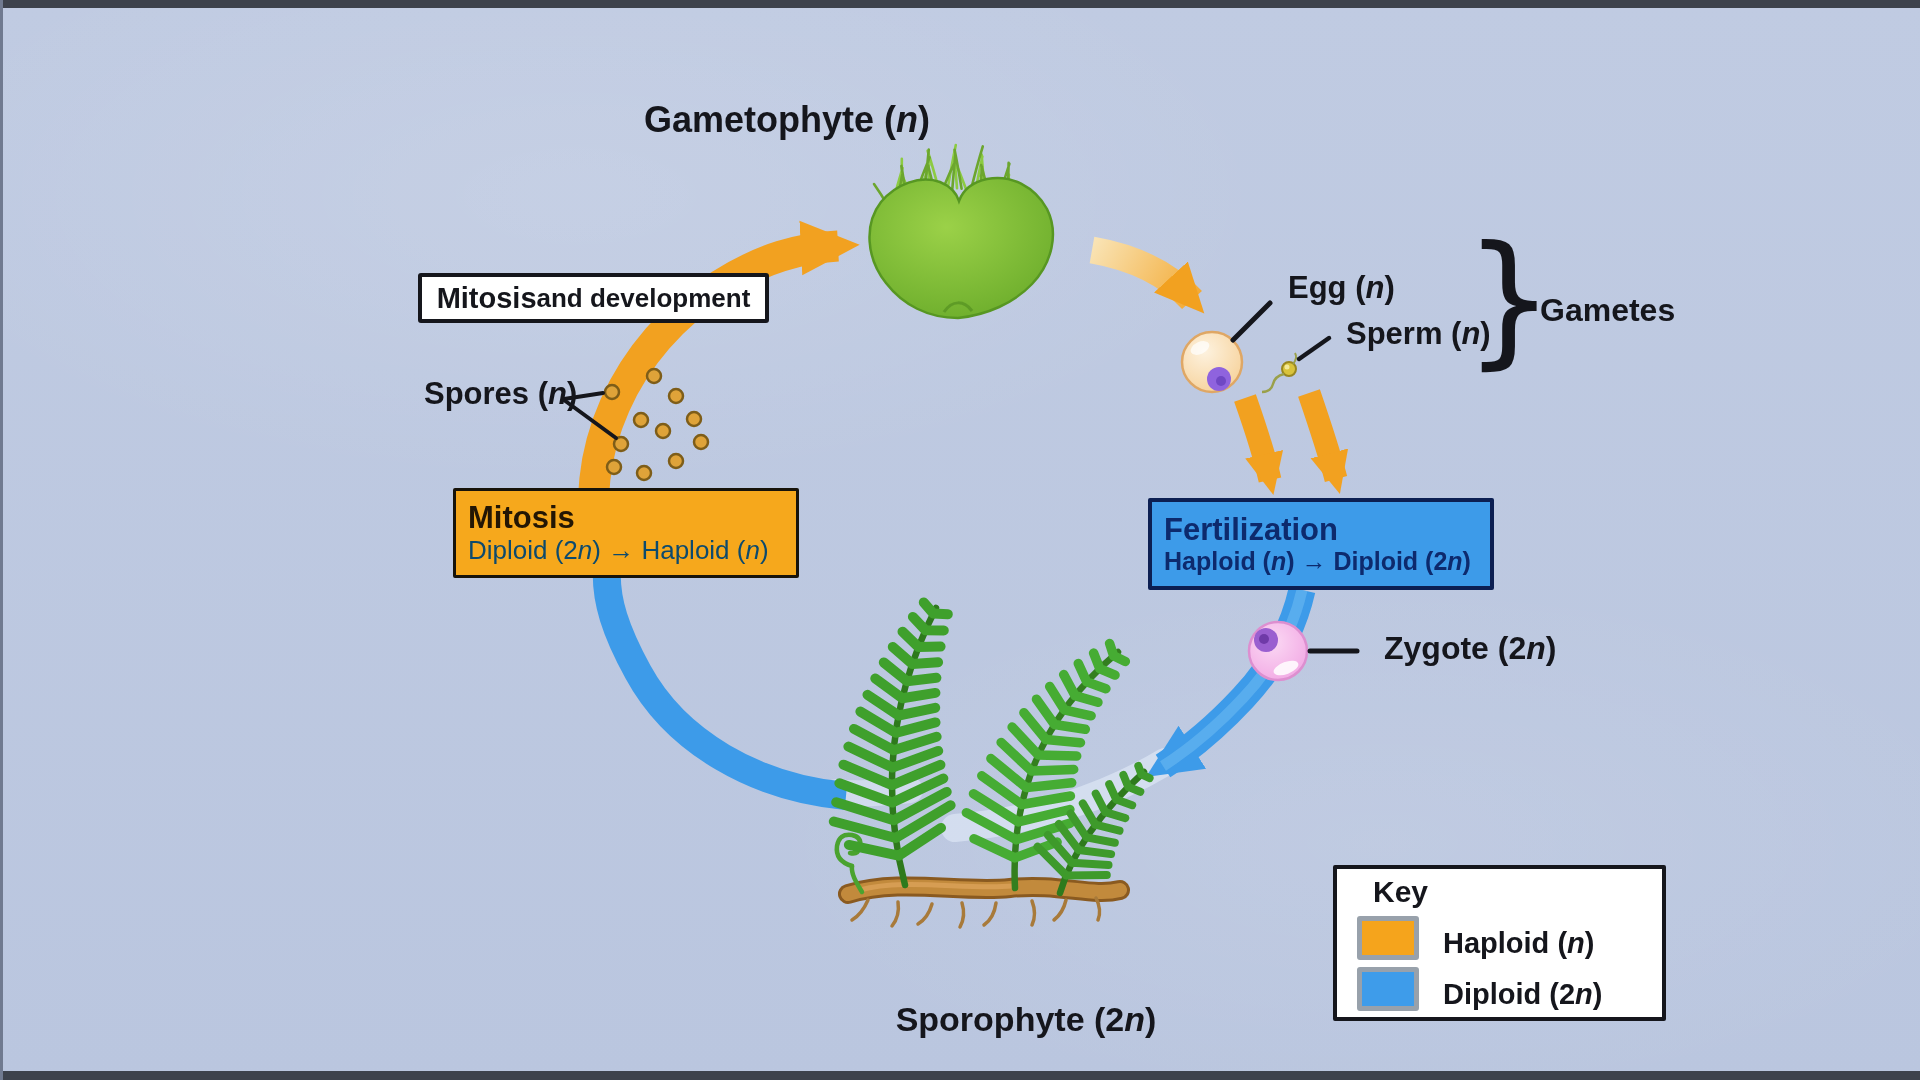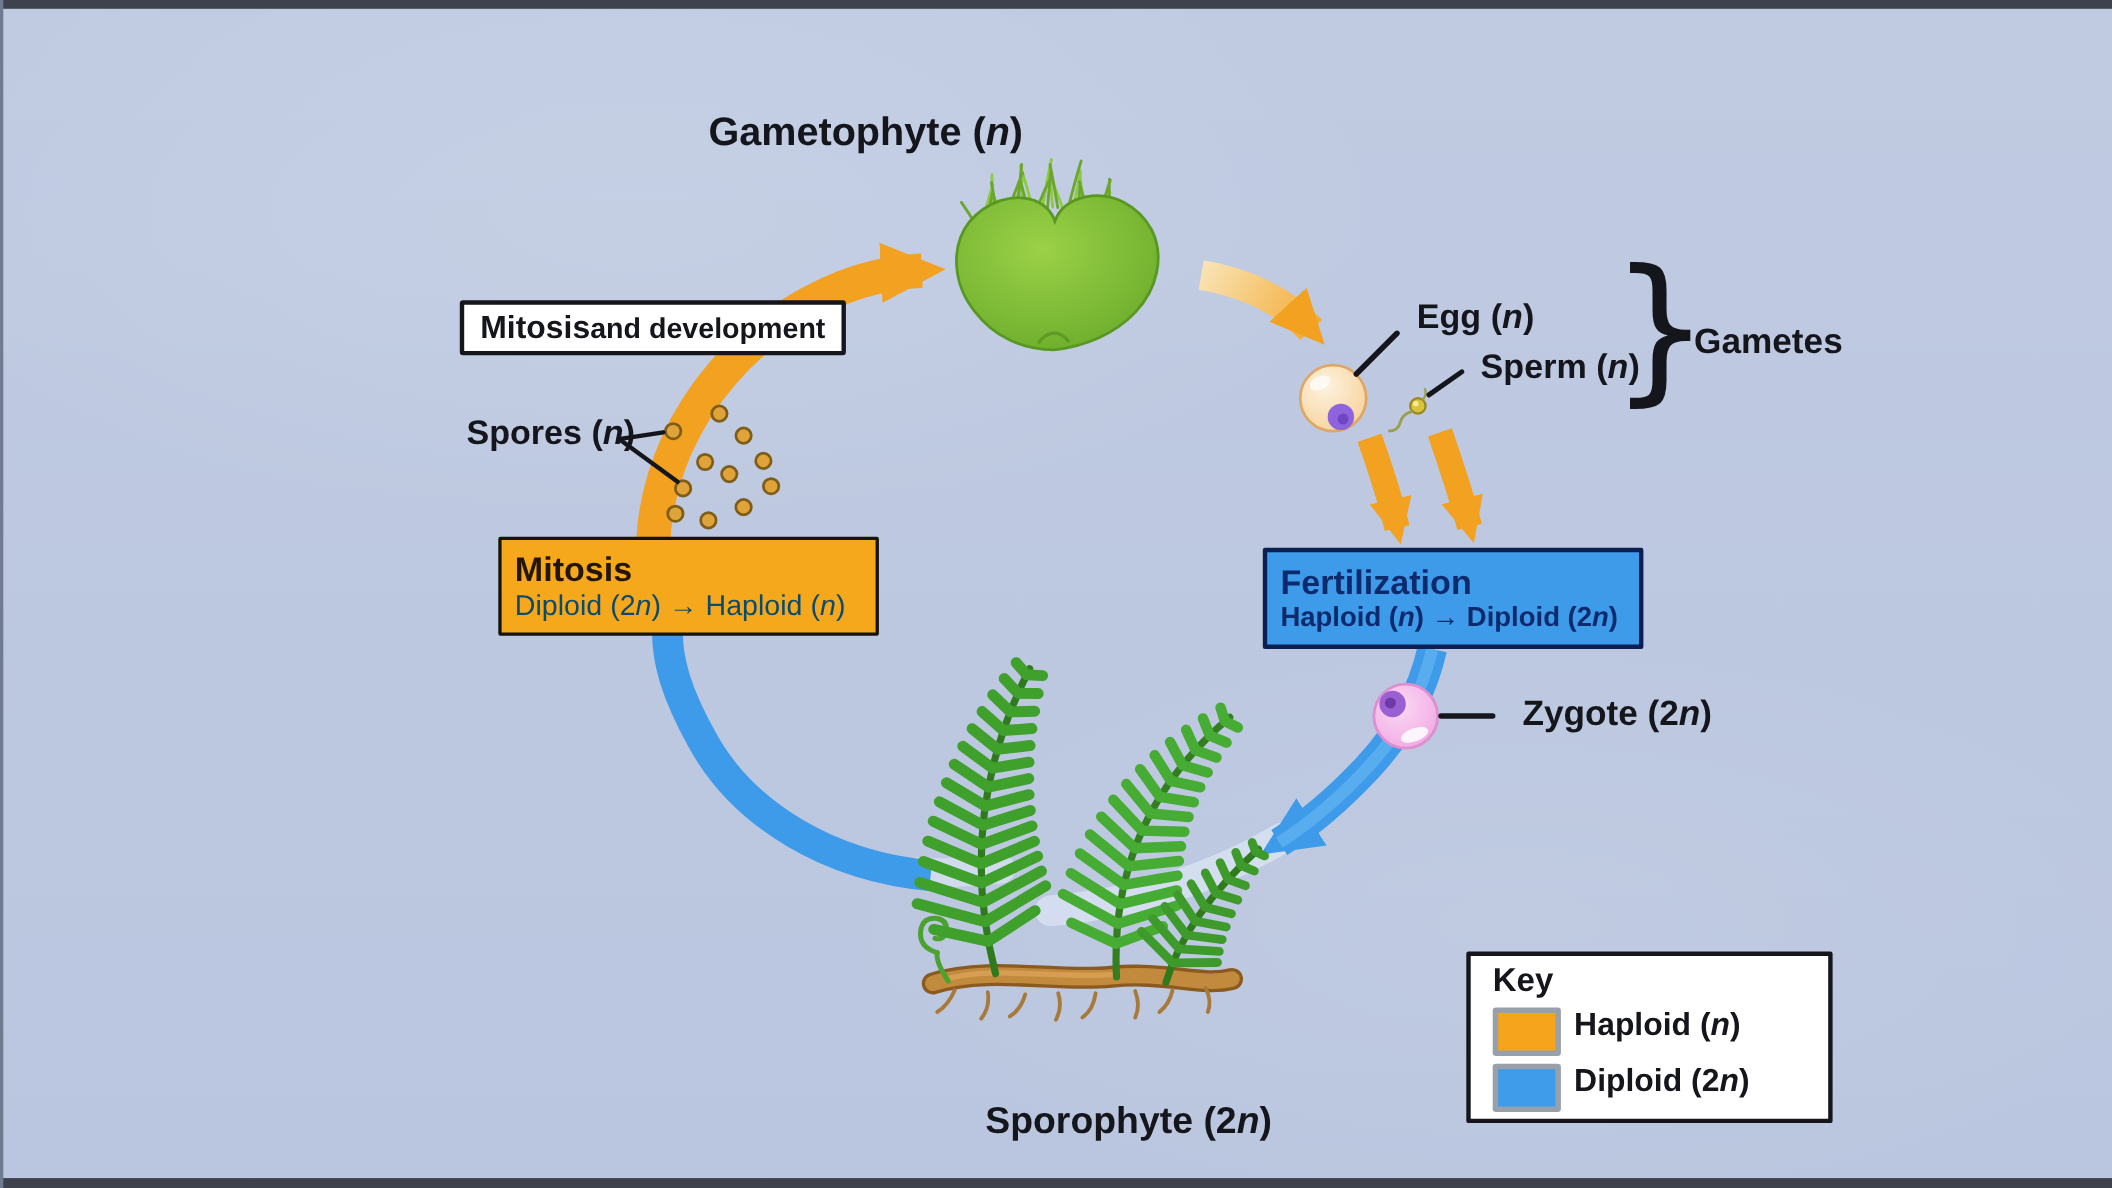--- a/index.html
+++ b/index.html
@@ -44,22 +44,22 @@
   }
   .fert-box .t1{font-size:31px;font-weight:700;color:#0d2a6d;line-height:1.15;}
   .fert-box .t2{font-size:25px;font-weight:600;color:#0d2a6d;line-height:1.15;}
 
   
   .key-box{
     left:1317px;top:865px;width:333px;height:156px;box-sizing:border-box;
     background:#ffffff;border:4px solid #15161c;border-radius:2px;
     padding:6px 0 0 20px;
   }
-  .key-title{font-size:30px;font-weight:700;color:#15161c;margin-bottom:4px;}
-  .key-row{display:flex;align-items:flex-start;gap:12px;margin-top:7px;}
+  .key-title{font-size:30px;font-weight:700;color:#15161c;margin-bottom:4px;margin-left:16px;}
+  .key-row{display:flex;align-items:flex-end;gap:24px;margin-top:7px;}
   .key-swatch{width:52px;height:34px;border:5px solid #98a1ab;border-radius:3px;box-sizing:content-box;}
   .sw-haploid{background:#F5A41C;}
   .sw-diploid{background:#3E9CEA;}
   .key-label{font-size:29px;font-weight:700;color:#15161c;}
 
   
   .gametophyte-label{left:628px;top:99px;font-size:36px;}
   .spores-label{left:408px;top:376px;font-size:31px;}
   .egg-label{left:1272px;top:270px;font-size:31px;}
   .sperm-label{left:1330px;top:316px;font-size:31px;}

